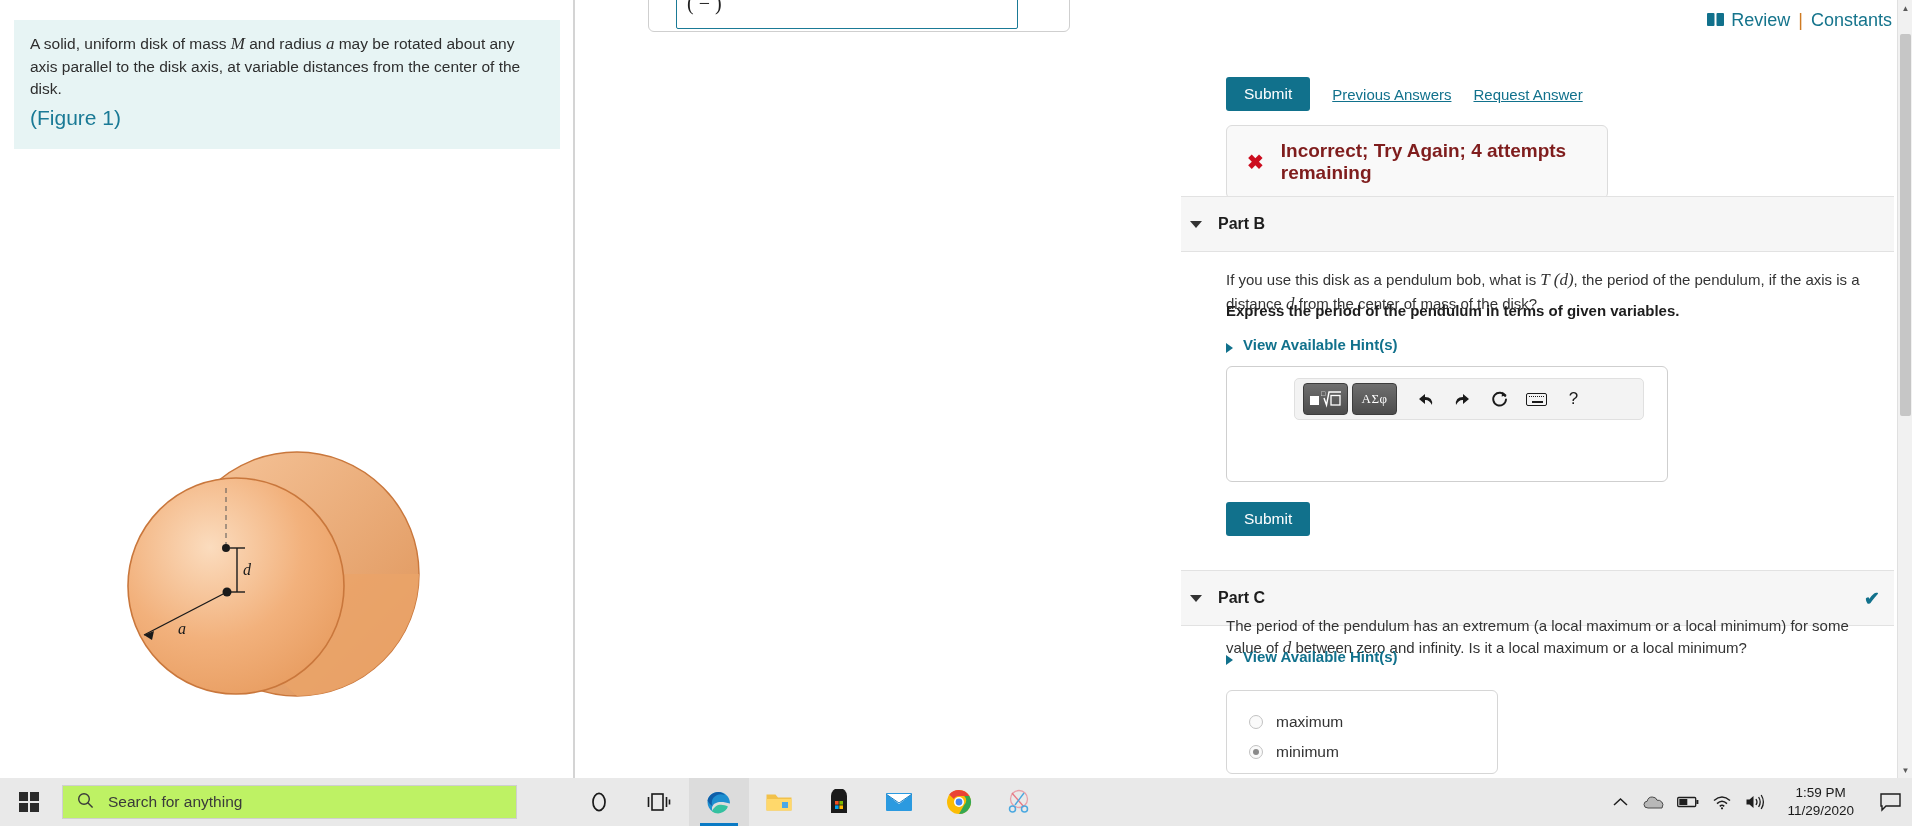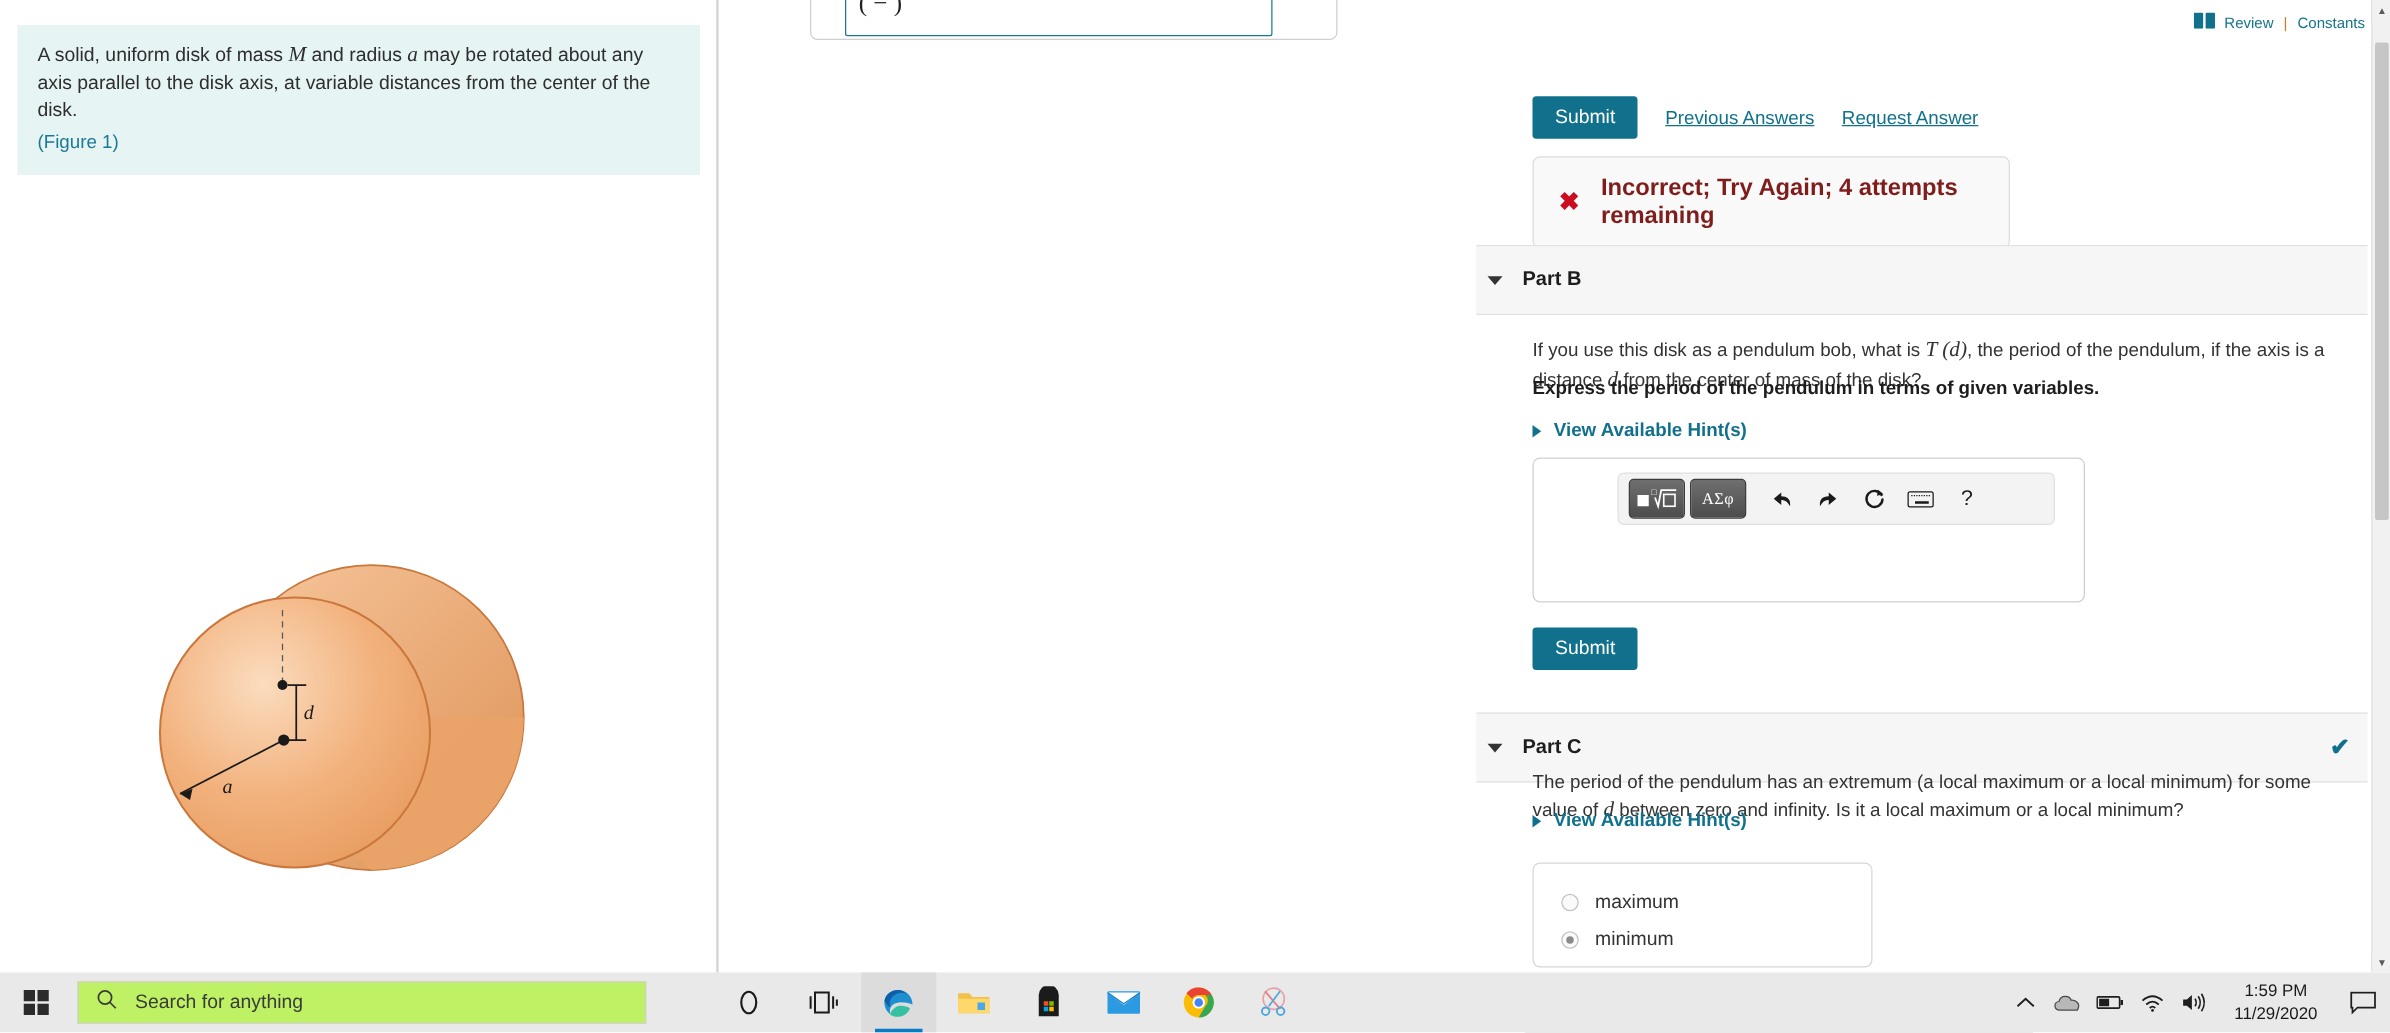--- a/index.html
+++ b/index.html
@@ -16,21 +16,21 @@
   .left-panel {
     position: absolute; left: 0; top: 0; width: 574px; height: 778px;
     background: #ffffff; overflow: hidden;
   }
   .problem-box {
     position: absolute; left: 14px; top: 20px; width: 546px;
     background: #e7f4f4; padding: 12px 16px 16px 16px;
     font-size: 15.5px; color: #2e2e2e; line-height: 1.42;
   }
   .problem-box .mathvar { font-family: "Liberation Serif", serif; font-style: italic; font-size: 17px; }
-  .fig-link { color: #1a7a96; font-size: 15px; display: block; margin-top: 3px; }
+  .fig-link { color: #1a7a96; font-size: 21px; display: block; margin-top: 3px; }
 
   .figure-header {
     position: absolute; left: 14px; top: 404px; width: 546px;
     display: flex; align-items: center; justify-content: space-between;
     padding-bottom: 12px; border-bottom: 1px solid #d8d8d8;
   }
   .figure-title { font-size: 20px; font-weight: bold; color: #222; }
   .fig-nav { display: flex; align-items: center; gap: 9px; }
   .fig-arrow {
     width: 25px; height: 25px; border-radius: 50%;
@@ -46,21 +46,21 @@
   .v-divider { position: absolute; left: 573px; top: 0; width: 2px; height: 778px; background: #d4d4d4; }
 
   
   .right-panel {
     position: absolute; left: 575px; top: 0; right: 0; height: 778px;
     background: #ffffff; overflow: hidden;
   }
   .review-bar {
     position: absolute; right: 20px; top: 10px;
     display: flex; align-items: center; gap: 7px;
-    font-size: 12px; color: #15748c;
+    font-size: 18px; color: #15748c;
   }
   .book-icon { display: inline-block; }
   .review-sep { color: #cf7a22; padding: 0 1px; }
 
   .content { position: absolute; left: 0; top: 0; width: 100%; }
 
   
   .clipped-answer {
     position: absolute; left: 73px; top: -36px; width: 422px; height: 68px;
     border: 1px solid #cfcfcf; border-radius: 6px; background: #fff;
@@ -108,21 +108,21 @@
   .q-text {
     position: absolute; left: 651px; right: 30px;
     font-size: 15px; color: #333; line-height: 1.4;
   }
   .q-text .mathvar { font-family: "Liberation Serif", serif; font-style: italic; font-size: 17px; }
   .q-bold {
     position: absolute; left: 651px; font-size: 15px; font-weight: bold; color: #1d1d1d;
   }
   .hint-link {
     position: absolute; left: 651px;
-    display: flex; align-items: center; gap: 10px;
+    display: flex; align-items: flex-end; gap: 10px;
     color: #11718c; font-size: 15px; font-weight: bold; cursor: pointer;
   }
   .caret-right {
     width: 0; height: 0; border-top: 5px solid transparent; border-bottom: 5px solid transparent;
     border-left: 7px solid #11718c;
   }
 
   
   .answer-card {
     position: absolute; left: 651px; top: 366px; width: 442px; height: 116px;

